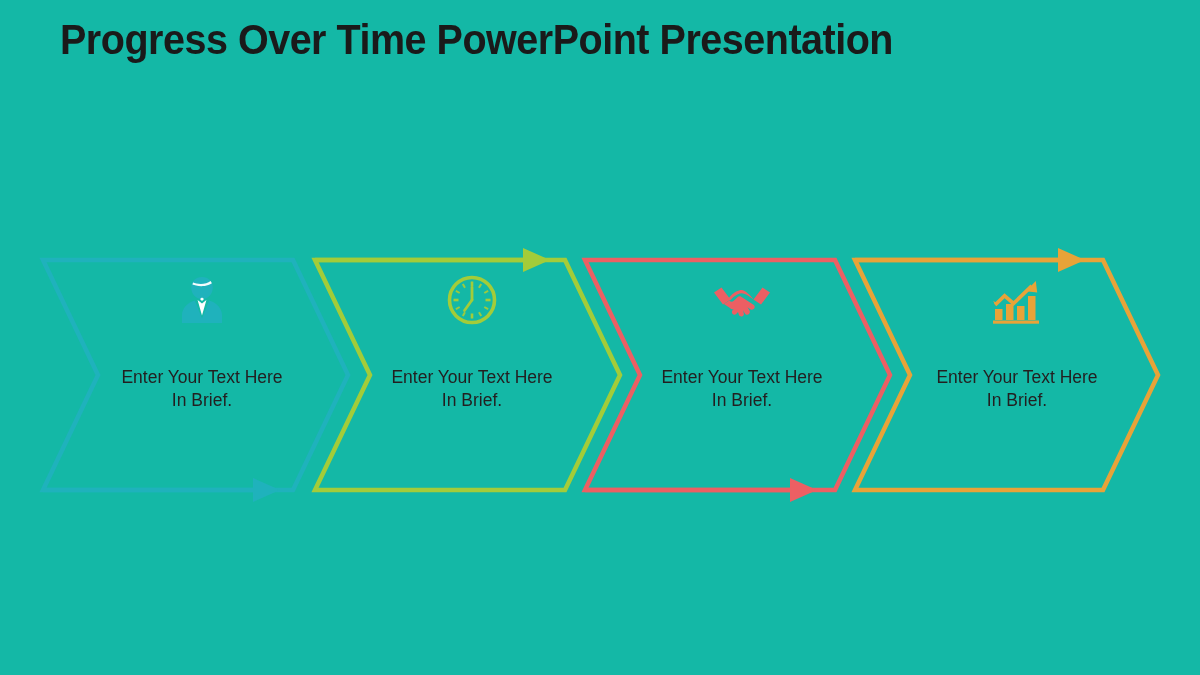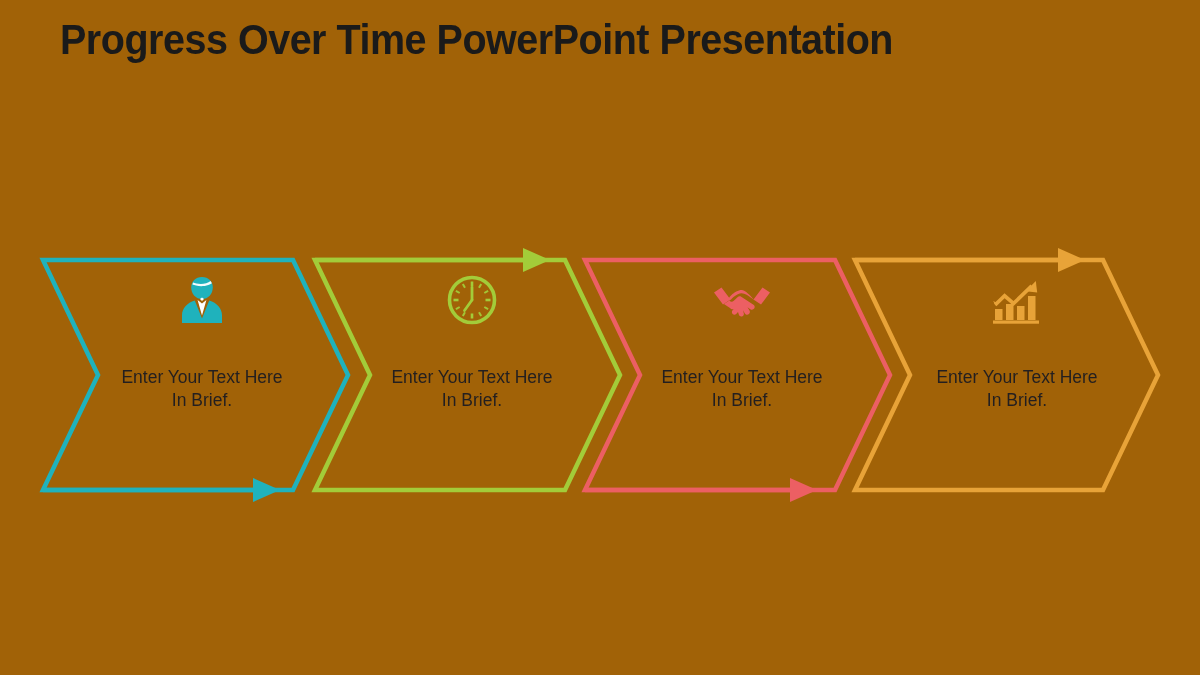--- a/index.html
+++ b/index.html
@@ -10,21 +10,21 @@
   body {
     width: 1200px;
     height: 675px;
     overflow: hidden;
     font-family: "Liberation Sans", sans-serif;
     position: relative;
   }
   #slide {
     position: absolute;
     inset: 0;
-    background: #a16207;
+    background: #14b8a6;
   }
   #slide-title {
     position: absolute;
     left: 60px;
     top: 14px;
     width: 1090px;
     font-family: "Liberation Sans", sans-serif;
     font-weight: bold;
     font-size: 42px;
     line-height: 52px;

